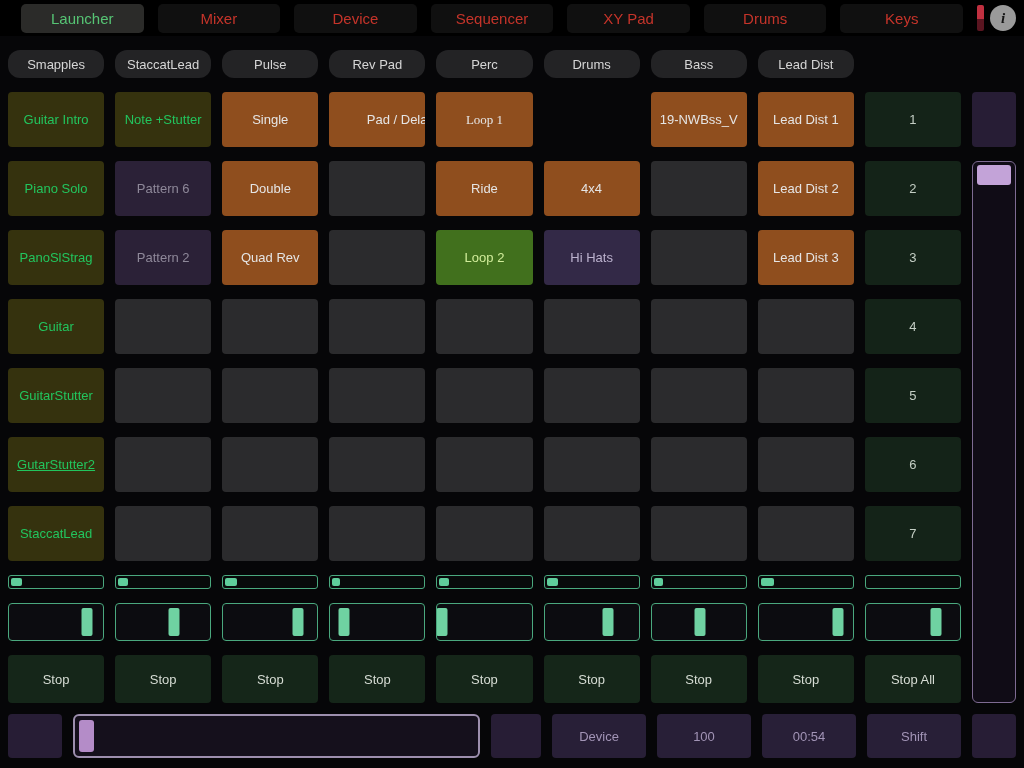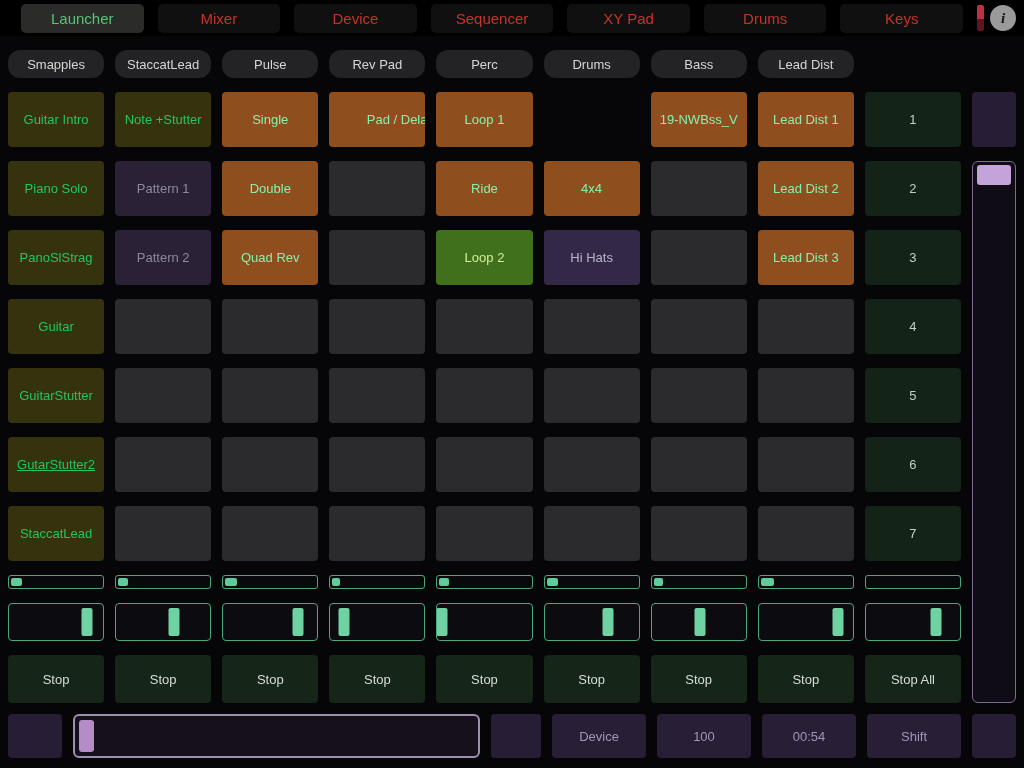--- a/index.html
+++ b/index.html
@@ -24,21 +24,21 @@
   .grid { display:grid; padding:14px 8px 0;
           grid-template-columns:repeat(9, 1fr) 44px;
           grid-template-rows:28px repeat(7, 55px) 14px 38px 48px;
           column-gap:11px; row-gap:14px; }
   .track-header { background:#232325; color:#d6d6d6; border:none; border-radius:12px;
                   font-size:13px; font-family:inherit; display:flex; align-items:center;
                   justify-content:center; white-space:nowrap; overflow:hidden; cursor:pointer; }
   .clip { border-radius:4px; display:flex; align-items:center; justify-content:center;
           font-size:13px; white-space:nowrap; overflow:hidden; padding:0 2px; cursor:pointer; }
   .clip.olive      { background:#35320e; color:#22c55e; }
-  .clip.orange     { background:#8f4e1e; color:#86efac; }
+  .clip.orange     { background:#8f4e1e; color:#e5e5e5; }
   .clip.purple-dim { background:#2b2137; color:#8e8899; }
   .clip.purple     { background:#332947; color:#bdb3cf; }
   .clip.green      { background:#41701d; color:#d2ed9b; }
   .clip.empty      { background:#2b2b2d; }
   .scene { background:#142318; color:#c4cec4; border-radius:4px; display:flex;
            align-items:center; justify-content:center; font-size:13px; cursor:pointer; }
 
   .pbar { border:1px solid #4aa87e; border-radius:3px; position:relative; overflow:hidden;
           background:#08090a; }
   .pfill { position:absolute; left:2px; top:2px; bottom:2px; background:#5fcd9b; border-radius:2px; }
@@ -92,26 +92,26 @@
       <div class="track-header" style="grid-area: 1 / 3;">Pulse</div>
       <div class="track-header" style="grid-area: 1 / 4;">Rev Pad</div>
       <div class="track-header" style="grid-area: 1 / 5;">Perc</div>
       <div class="track-header" style="grid-area: 1 / 6;">Drums</div>
       <div class="track-header" style="grid-area: 1 / 7;">Bass</div>
       <div class="track-header" style="grid-area: 1 / 8;">Lead Dist</div>
       <div class="clip olive" style="grid-area: 2 / 1;">Guitar Intro</div>
       <div class="clip olive" style="grid-area: 2 / 2;">Note +Stutter</div>
       <div class="clip orange" style="grid-area: 2 / 3;">Single</div>
       <div class="clip orange" style="grid-area: 2 / 4; padding-left: 48px;">Pad / Delay</div>
-      <div class="clip orange" style="grid-area: 2 / 5;">Loop 1</div>
+      <div class="clip orange" style="grid-area: 2 / 5; font-family: Liberation Serif, serif;">Loop 1</div>
       <div class="clip orange" style="grid-area: 2 / 7;">19-NWBss_V</div>
       <div class="clip orange" style="grid-area: 2 / 8;">Lead Dist 1</div>
       <div class="scene" style="grid-area: 2 / 9;">1</div>
       <div class="clip olive" style="grid-area: 3 / 1;">Piano Solo</div>
-      <div class="clip purple-dim" style="grid-area: 3 / 2;">Pattern 1</div>
+      <div class="clip purple-dim" style="grid-area: 3 / 2;">Pattern 6</div>
       <div class="clip orange" style="grid-area: 3 / 3;">Double</div>
       <div class="clip empty" style="grid-area: 3 / 4;"></div>
       <div class="clip orange" style="grid-area: 3 / 5;">Ride</div>
       <div class="clip orange" style="grid-area: 3 / 6;">4x4</div>
       <div class="clip empty" style="grid-area: 3 / 7;"></div>
       <div class="clip orange" style="grid-area: 3 / 8;">Lead Dist 2</div>
       <div class="scene" style="grid-area: 3 / 9;">2</div>
       <div class="clip olive" style="grid-area: 4 / 1;">PanoSlStrag</div>
       <div class="clip purple-dim" style="grid-area: 4 / 2;">Pattern 2</div>
       <div class="clip orange" style="grid-area: 4 / 3;">Quad Rev</div>

